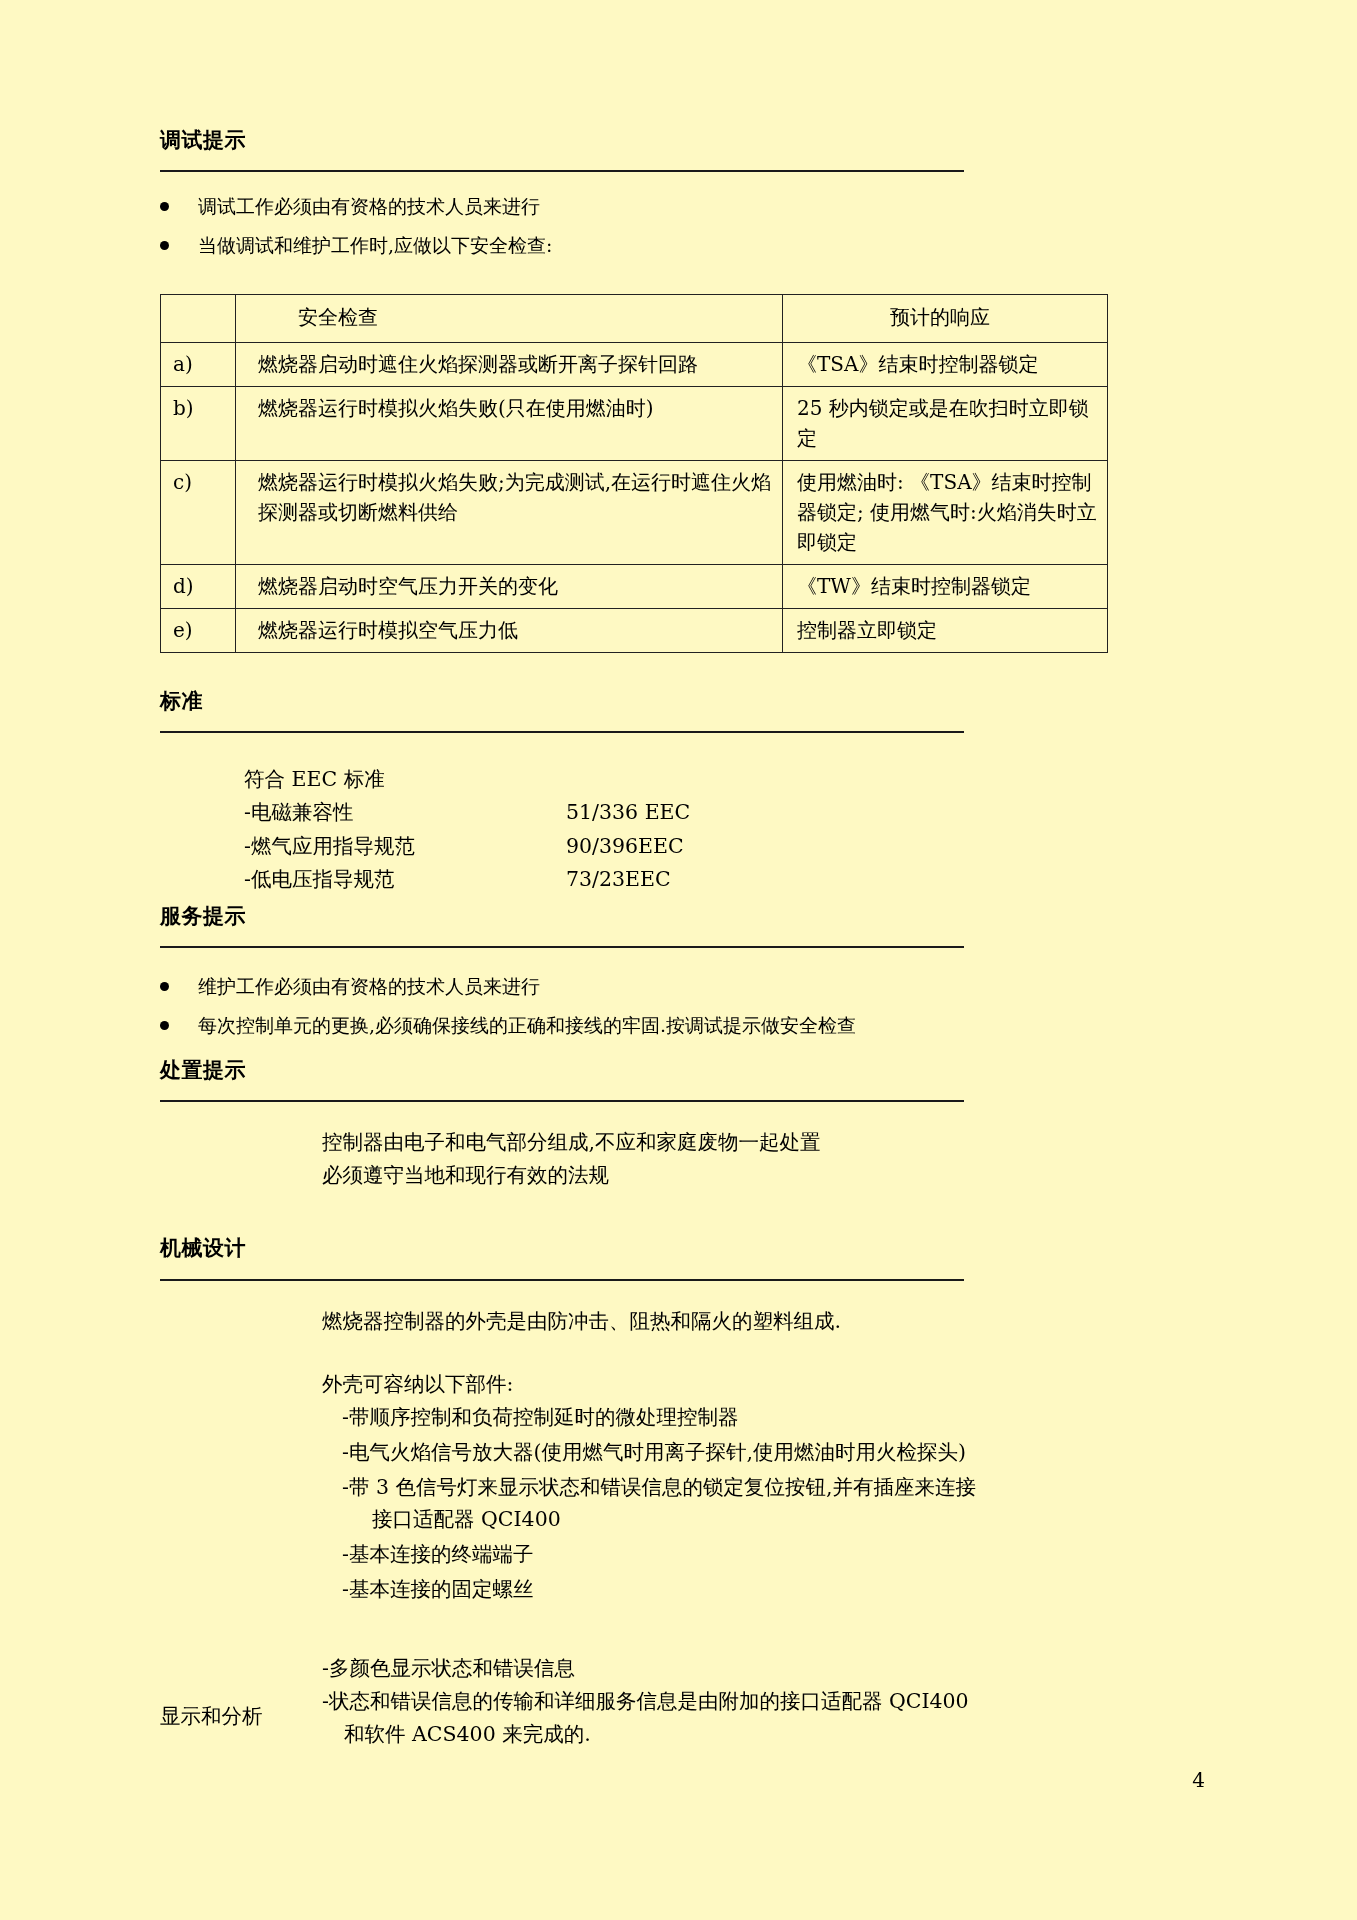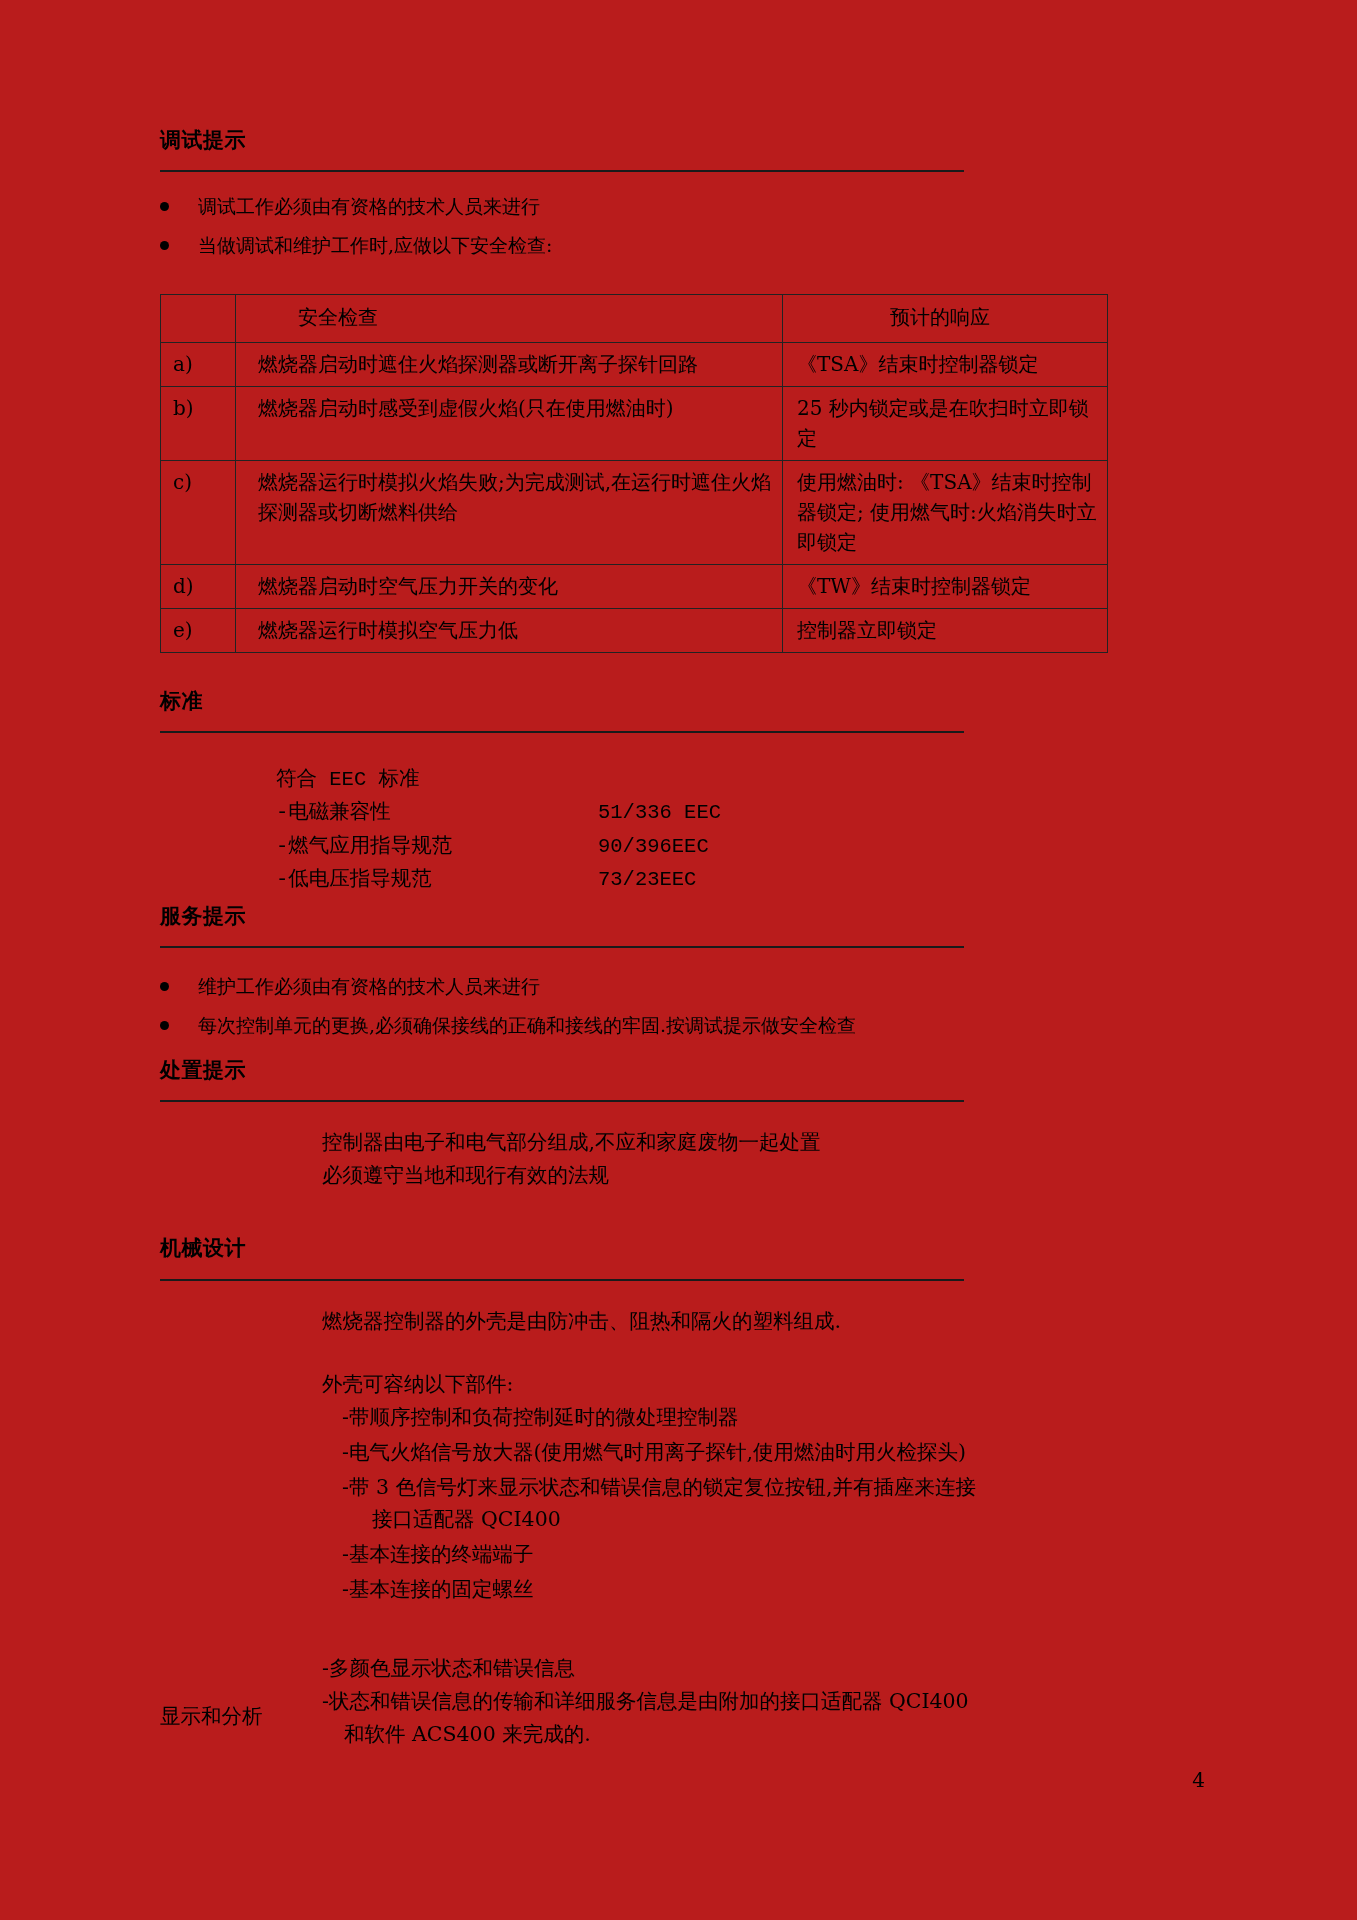--- a/index.html
+++ b/index.html
@@ -8,21 +8,21 @@
     background: #ffffff;
   }
   body {
     font-family: "DejaVu Serif", "Liberation Serif", serif;
     color: #000000;
   }
   .page {
     position: relative;
     width: 1357px;
     height: 1920px;
-    background: #b91c1c;
+    background: #fef9c3;
     box-sizing: border-box;
     overflow: hidden;
   }
   .content {
     position: absolute;
     left: 160px;
     top: 128px;
     width: 1040px;
   }
 
@@ -85,24 +85,23 @@
   table.safety .c-resp { width: 314px; }
   table.safety thead td.c-check { padding-left: 62px; }
   table.safety thead td.c-resp { text-align: center; padding-left: 0; }
   table.safety thead td { height: 32px; }
   table.safety tbody td { padding-top: 6px; padding-bottom: 7px; }
   table.safety tbody td.c-check { padding-left: 22px; }
   table.safety tbody td.c-resp { padding-left: 14px; }
 
   
   .indent-block {
-    margin-left: 116px;
+    margin-left: 84px;
     font-size: 20.5px;
     line-height: 1.62;
-    font-family: Liberation Mono, monospace;
   }
   .indent-block .row {
     display: flex;
   }
   .indent-block .row .label { width: 322px; }
   .indent-block .row .value { }
 
   .plain-para {
     margin-left: 162px;
     font-size: 20.5px;
@@ -189,21 +188,21 @@
         </tr>
       </thead>
       <tbody>
         <tr>
           <td class="c-idx">a)</td>
           <td class="c-check">燃烧器启动时遮住火焰探测器或断开离子探针回路</td>
           <td class="c-resp">《TSA》结束时控制器锁定</td>
         </tr>
         <tr>
           <td class="c-idx">b)</td>
-          <td class="c-check">燃烧器启动时感受到虚假火焰(只在使用燃油时)</td>
+          <td class="c-check">燃烧器运行时模拟火焰失败(只在使用燃油时)</td>
           <td class="c-resp">25 秒内锁定或是在吹扫时立即锁定</td>
         </tr>
         <tr>
           <td class="c-idx">c)</td>
           <td class="c-check">燃烧器运行时模拟火焰失败;为完成测试,在运行时遮住火焰探测器或切断燃料供给</td>
           <td class="c-resp">使用燃油时: 《TSA》结束时控制器锁定; 使用燃气时:火焰消失时立即锁定</td>
         </tr>
         <tr>
           <td class="c-idx">d)</td>
           <td class="c-check">燃烧器启动时空气压力开关的变化</td>

